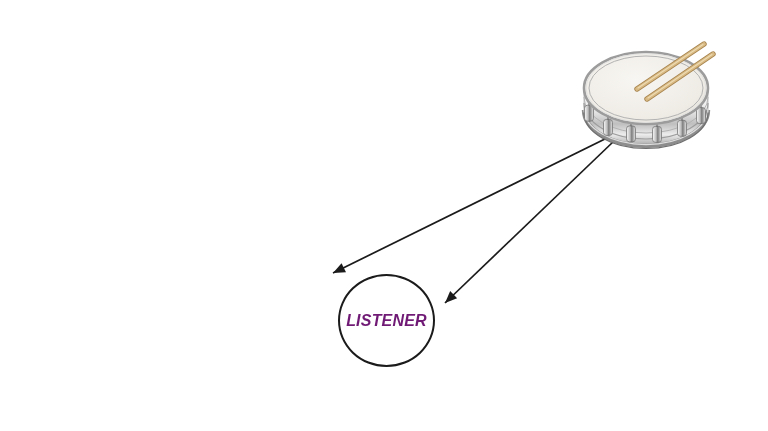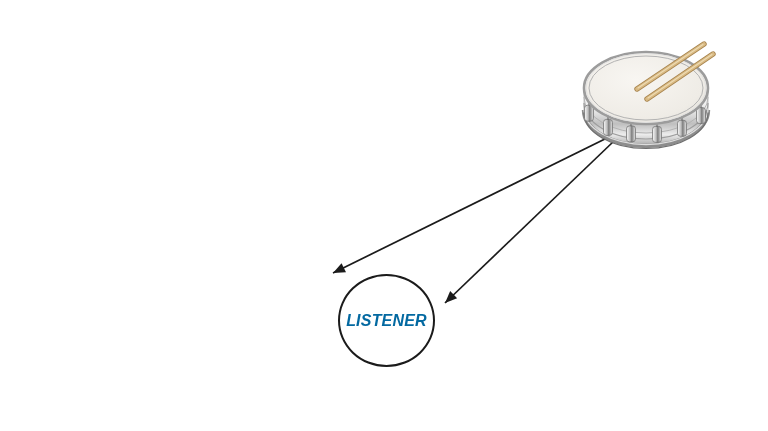--- a/index.html
+++ b/index.html
@@ -43,21 +43,21 @@
     display: flex;
     align-items: center;
     justify-content: center;
   }
   .listener-label {
     font-family: "Liberation Sans", sans-serif;
     font-style: italic;
     font-weight: 700;
     font-size: 16px;
     letter-spacing: 0.2px;
-    color: #0369a1;
+    color: #701a75;
     white-space: nowrap;
   }
 </style>
 </head>
 <body>
 
 <div class="stage">
 
   <svg class="arrows-layer" viewBox="0 0 768 431" xmlns="http://www.w3.org/2000/svg">
     <defs>

